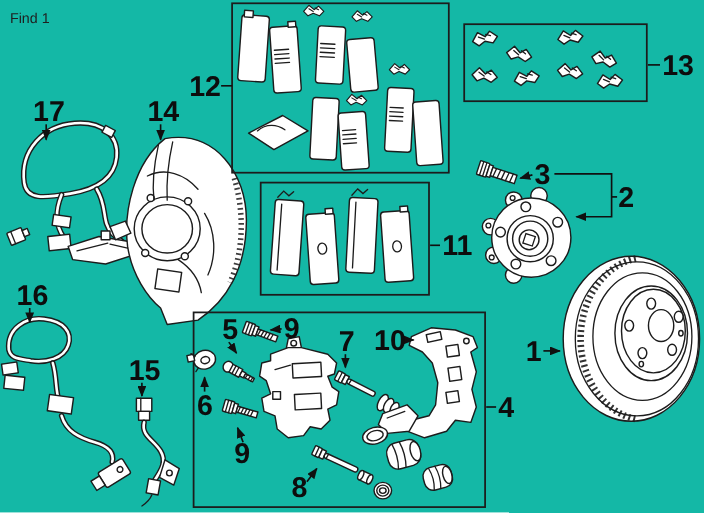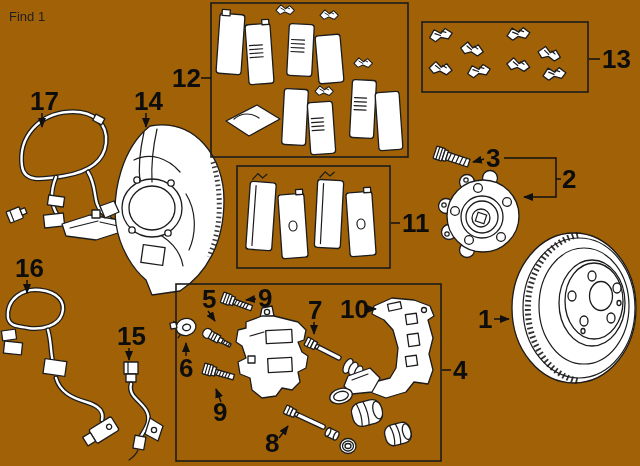--- a/index.html
+++ b/index.html
@@ -1,16 +1,16 @@
 <!DOCTYPE html>
 <html><head>
 <meta charset="utf-8">
 <style>
   html,body{margin:0;padding:0;background:#ffffff;}
-  .stage{position:relative;width:640px;height:466px;background:#a16207;overflow:hidden;
+  .stage{position:relative;width:640px;height:466px;background:#14b8a6;overflow:hidden;
          font-family:"Liberation Sans",sans-serif;}
   svg{display:block}
   .ol{fill:#ffffff;stroke:#1c1c1c;stroke-width:1.3;stroke-linejoin:round;}
   .ln{fill:none;stroke:#1c1c1c;stroke-width:1.2;stroke-linecap:round;}
   .box{fill:none;stroke:#1c1c1c;stroke-width:1.6;}
   .lead{fill:none;stroke:#101010;stroke-width:1.5;}
   .tubo{fill:none;stroke:#1c1c1c;stroke-width:5;stroke-linecap:round;}
   .tubi{fill:none;stroke:#ffffff;stroke-width:2.4;stroke-linecap:round;}
   .hatch{fill:none;stroke:#1c1c1c;stroke-width:6;stroke-dasharray:1.8 2.8;opacity:.9;}
   .hatch2{fill:none;stroke:#1c1c1c;stroke-width:5;stroke-dasharray:1.6 3;opacity:.85;}

